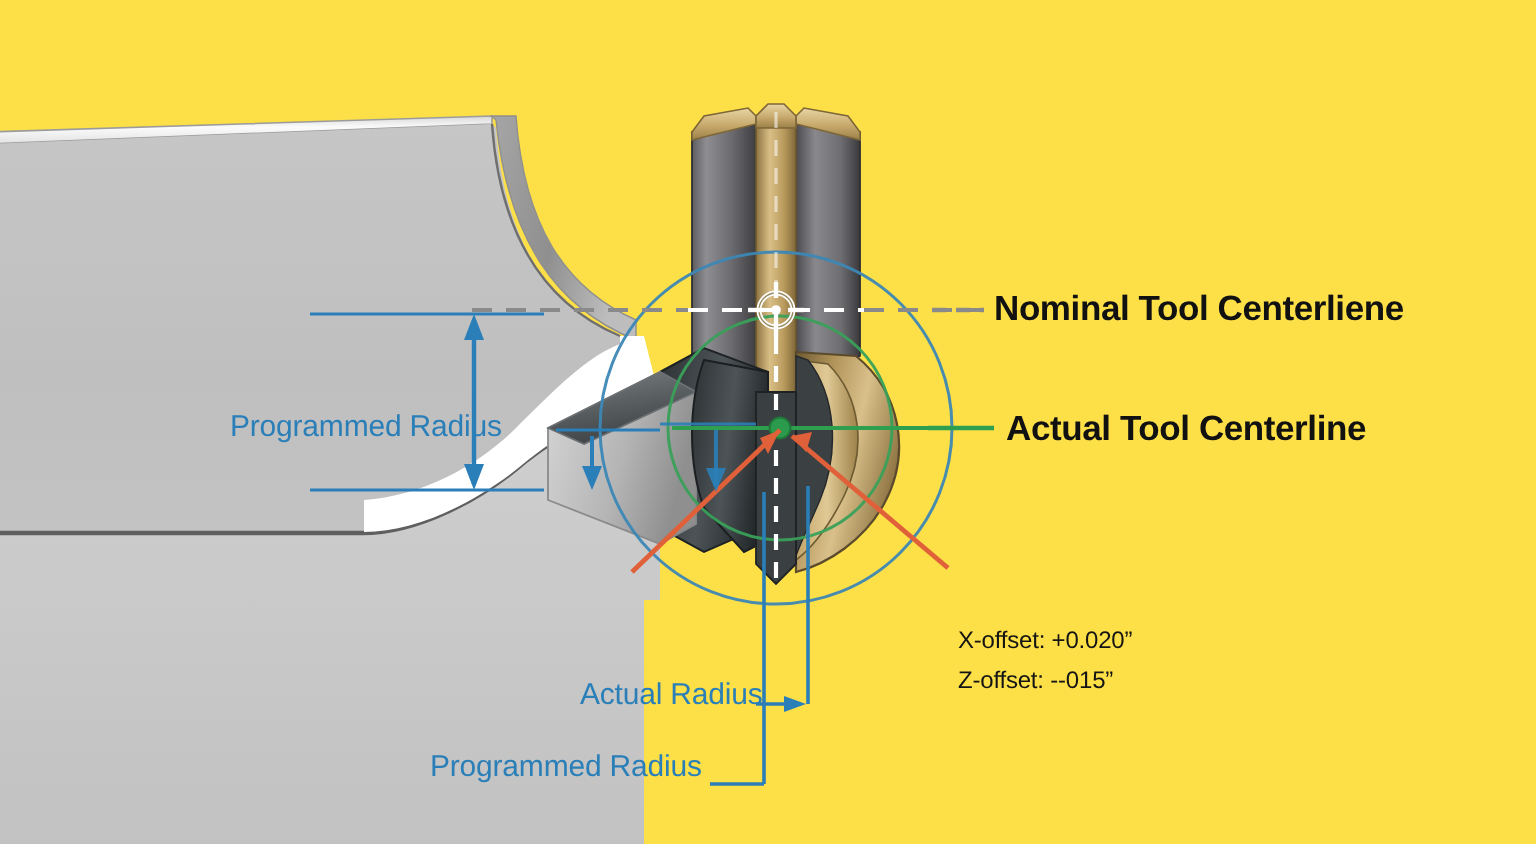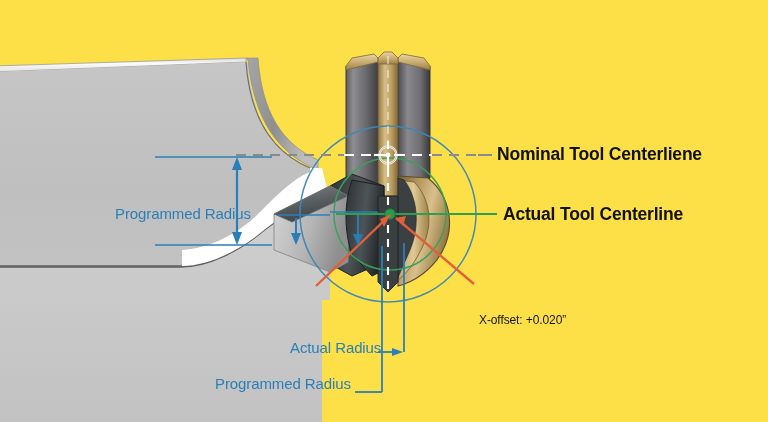--- a/index.html
+++ b/index.html
@@ -284,20 +284,21 @@
     <line x1="464" y1="214" x2="497" y2="214" stroke="#2e9e4f" stroke-width="2.2"></line>
   </svg>
 
   <div class="lbl lbl-legend" id="nominal-label">Nominal Tool Centerliene</div>
 
   <div class="lbl lbl-legend" id="actual-label">Actual Tool Centerline</div>
 
 
   <div class="lbl lbl-sub" id="offset-x">X-offset: +0.020”</div>
 
+  <div class="lbl lbl-sub" id="offset-z">Z-offset: --015”</div>
 
   <div class="lbl lbl-blue" id="prog-radius-left">Programmed Radius</div>
 
   <div class="lbl lbl-blue" id="actual-radius-lbl">Actual Radius</div>
 
   <div class="lbl lbl-blue" id="prog-radius-bottom">Programmed Radius</div>
 
 </div>
 
 </body></html>

